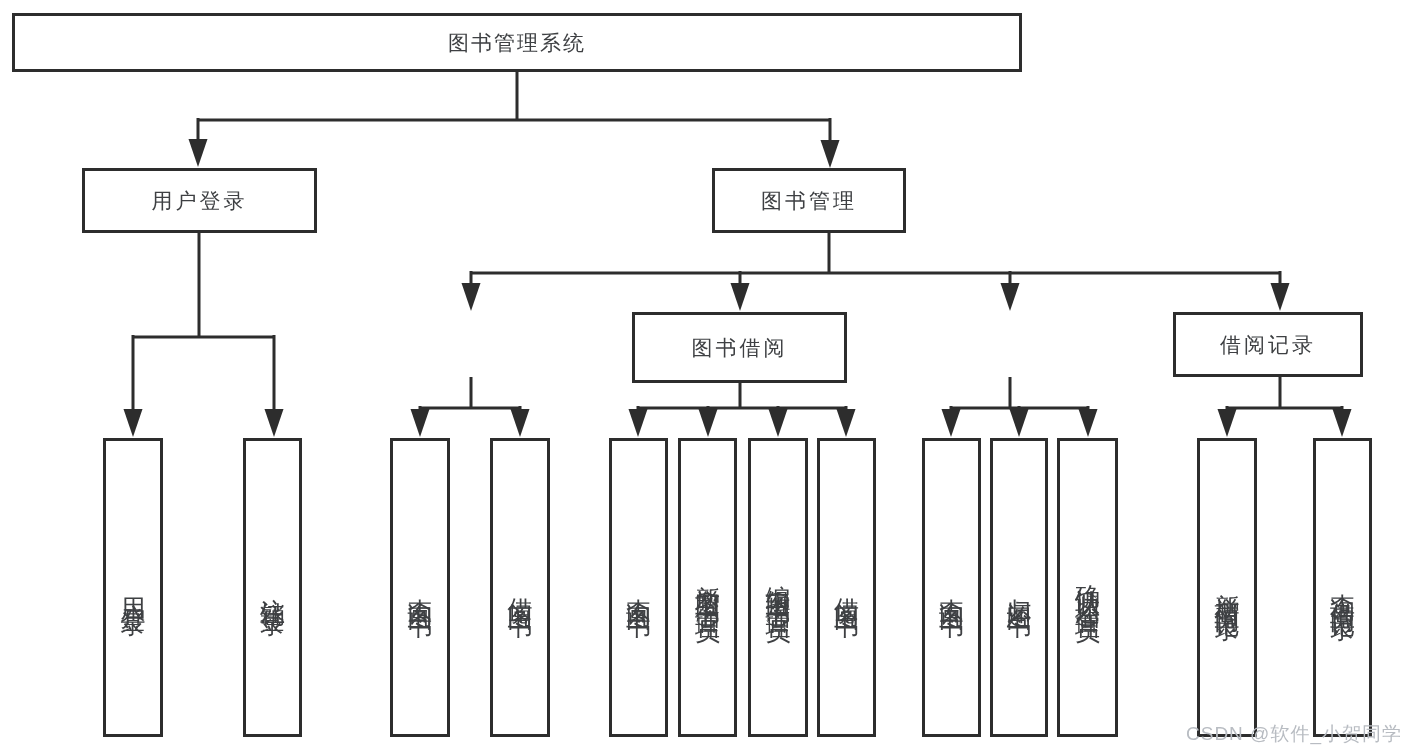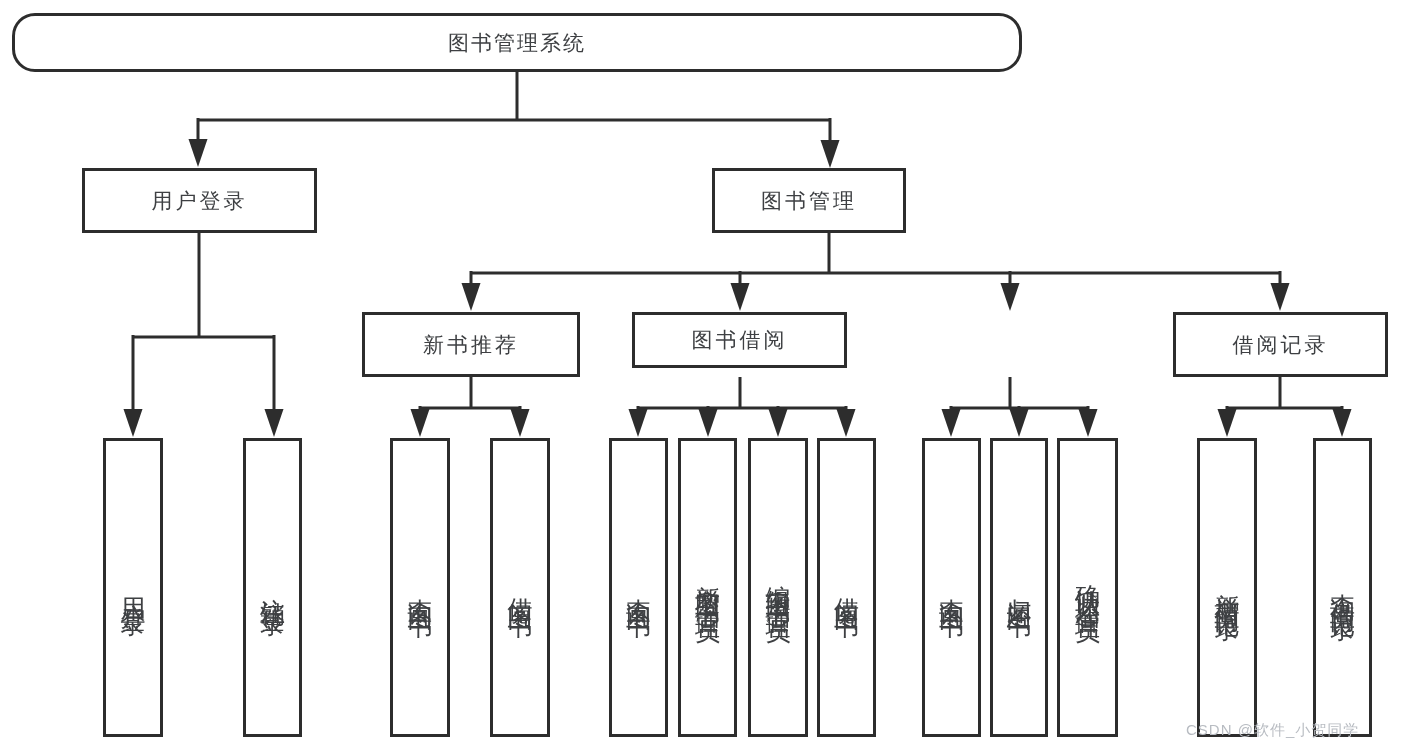--- a/index.html
+++ b/index.html
@@ -39,21 +39,21 @@
     text-orientation: mixed;
     font-size: 25px;
     letter-spacing: 5px;
     line-height: 1.15;
     color: #3e4043;
   }
   .watermark {
     position: absolute;
     left: 1186px;
     top: 721px;
-    font-size: 15px;
+    font-size: 19px;
     color: #b8bcc2;
     letter-spacing: 1px;
     white-space: nowrap;
     z-index: 5;
   }
 </style>
 </head>
 <body>
 
 <div class="stage">
@@ -95,38 +95,35 @@
       <path d="M768.5,409 H787.5 L778,437 Z"></path>
       <path d="M836.5,409 H855.5 L846,437 Z"></path>
       <path d="M941.5,409 H960.5 L951,437 Z"></path>
       <path d="M1009.5,409 H1028.5 L1019,437 Z"></path>
       <path d="M1078.5,409 H1097.5 L1088,437 Z"></path>
       <path d="M1217.5,409 H1236.5 L1227,437 Z"></path>
       <path d="M1332.5,409 H1351.5 L1342,437 Z"></path>
     </g>
   </svg>
 
-  <div class="node hbox root-box" style="left:12px; top:13px; width:1010px; height:59px;border-radius:23px;">
+  <div class="node hbox root-box" style="left:12px; top:13px; width:1010px; height:59px;">
     <span>图书管理系统</span>
   </div>
 
   <div class="node hbox" style="left:82px; top:168px; width:235px; height:65px;">
     <span>用户登录</span>
   </div>
   <div class="node hbox" style="left:712px; top:168px; width:194px; height:65px;">
     <span>图书管理</span>
   </div>
 
-  <div class="node hbox" style="left:362px; top:312px; width:218px; height:65px;">
-    <span>新书推荐</span>
-  </div>
-  <div class="node hbox" style="left:632px; top:312px; width:215px; height:56px;">
+  <div class="node hbox" style="left:632px; top:312px; width:215px; height:71px;">
     <span>图书借阅</span>
   </div>
-  <div class="node hbox" style="left:1173px; top:312px; width:215px; height:65px;">
+  <div class="node hbox" style="left:1173px; top:312px; width:190px; height:65px;">
     <span>借阅记录</span>
   </div>
 
   <div class="node vbox" style="left:103px; width:60px;">
     <span>用户登录</span>
   </div>
   <div class="node vbox" style="left:243px; width:59px;">
     <span>注销登录</span>
   </div>
   <div class="node vbox" style="left:390px; width:60px;">

